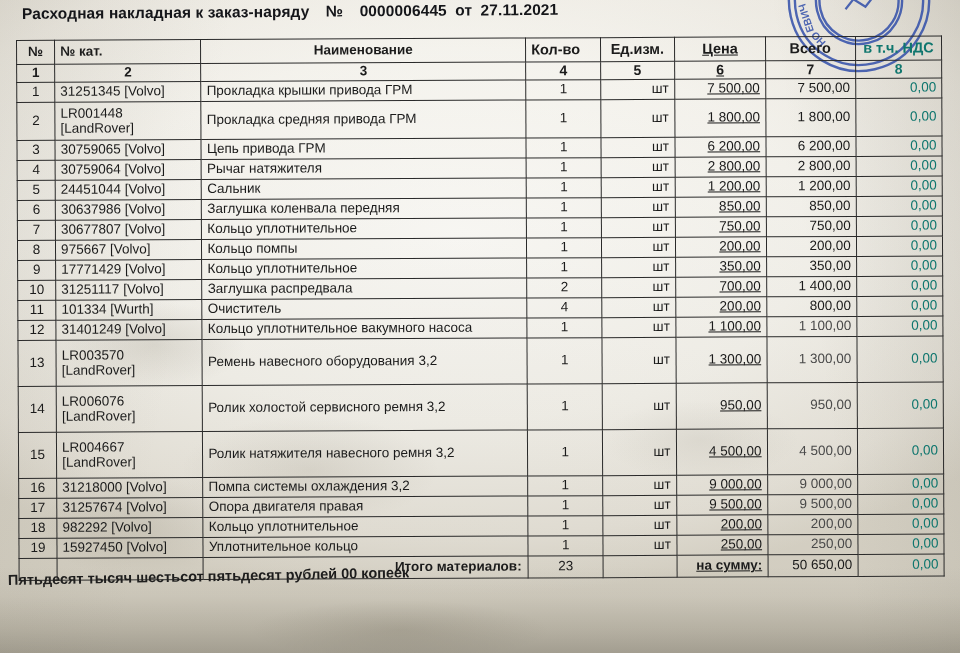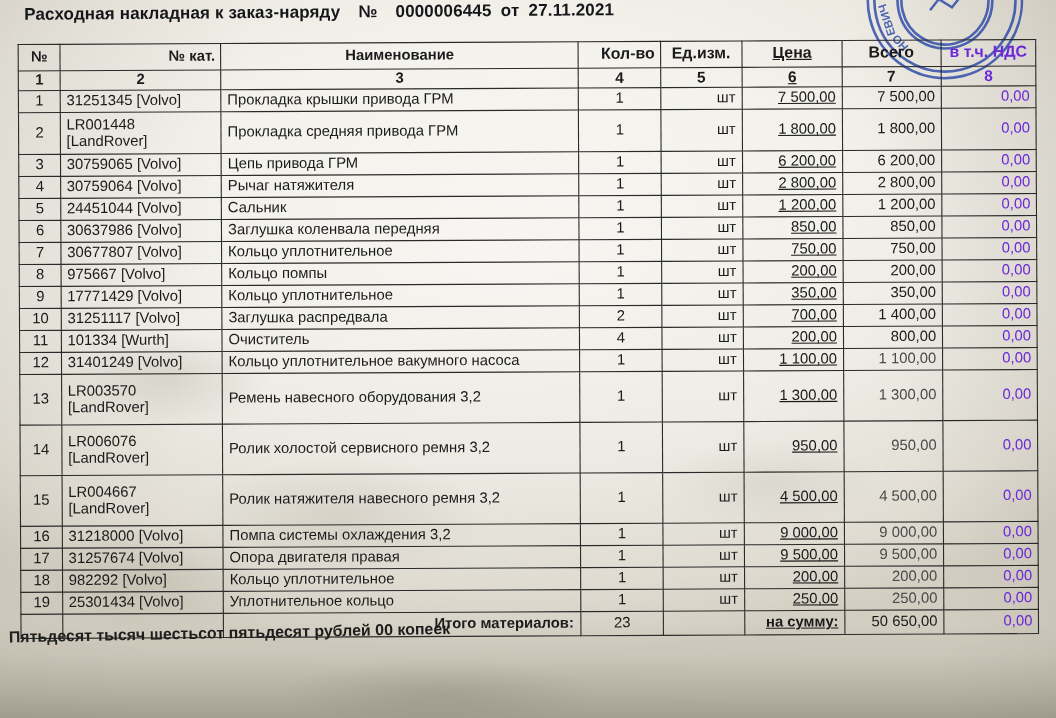--- a/index.html
+++ b/index.html
@@ -77,21 +77,21 @@
   .numrow td{
     text-align:center;font-weight:bold;font-size:14px;height:18px;
   }
   td.c-no{width:38px;text-align:center;font-size:13.5px;}
   td.c-cat{width:146px;text-align:left;font-size:13.5px;}
   td.c-name{width:324px;text-align:left;font-size:13.5px;}
   td.c-qty{width:75px;text-align:center;}
   td.c-unit{width:74px;text-align:right;padding-right:6px;}
   td.c-price{width:90px;text-align:right;padding-right:5px;text-decoration:underline;}
   td.c-total{width:90px;text-align:right;padding-right:5px;}
-  td.c-vat{width:86px;text-align:right;padding-right:5px;color:#6d28d9;}
+  td.c-vat{width:86px;text-align:right;padding-right:5px;color:#0f766e;}
   .cat2{display:block;font-size:13.5px;}
   .r1 td{height:20px;}
   .r2 td{height:38px;}
   .r3 td{height:46px;}
   .tot td{font-weight:normal;height:22px;}
   td.c-nameTot{text-align:right;font-weight:bold;padding-right:6px;}
   td.c-unitTot{text-align:right;font-weight:bold;}
   .faded{color:#4a4a4a;}
   .vfade{color:#6a6a6a;}
 
@@ -145,23 +145,23 @@
       <path d="M58 78 L68 70 L78 80 L88 72"></path>
     </g>
   </svg>
 </div>
 
 <div id="table">
   <table class="tbl">
     <tbody id="tbody">
         <tr class="hdr">
           <td class="c-no" style="text-align: center;">№</td>
-          <td class="c-cat" style="text-align: right;">№ кат.</td>
+          <td class="c-cat" style="text-align: left;">№ кат.</td>
           <td class="c-name" style="text-align: center;">Наименование</td>
-          <td class="c-qty" style="text-align: right;">Кол-во</td>
+          <td class="c-qty" style="text-align: left;">Кол-во</td>
           <td class="c-unit" style="text-align: center;">Ед.изм.</td>
           <td class="c-price" style="text-align: center;">Цена</td>
           <td class="c-total" style="text-align: center;">Всего</td>
           <td class="c-vat" style="text-align: center;">в т.ч. НДС</td>
         </tr>
         <tr class="numrow">
           <td class="c-no" style="text-align: center;">1</td>
           <td class="c-cat" style="text-align: center;">2</td>
           <td class="c-name" style="text-align: center;">3</td>
           <td class="c-qty" style="text-align: center;">4</td>
@@ -386,21 +386,21 @@
           <td class="c-name">Кольцо уплотнительное</td>
           <td class="c-qty">1</td>
           <td class="c-unit">шт</td>
           <td class="c-price">200,00</td>
           <td class="c-total faded">200,00</td>
           <td class="c-vat vfade">0,00</td>
         </tr>
         <tr class="r1">
           <td class="c-no">19</td>
           <td class="c-cat">
-            <span class="cat2">25301434 [Volvo]</span>
+            <span class="cat2">15927450 [Volvo]</span>
           </td>
           <td class="c-name">Уплотнительное кольцо</td>
           <td class="c-qty">1</td>
           <td class="c-unit">шт</td>
           <td class="c-price">250,00</td>
           <td class="c-total faded">250,00</td>
           <td class="c-vat vfade">0,00</td>
         </tr>
         <tr class="tot">
           <td class="c-no"></td>

